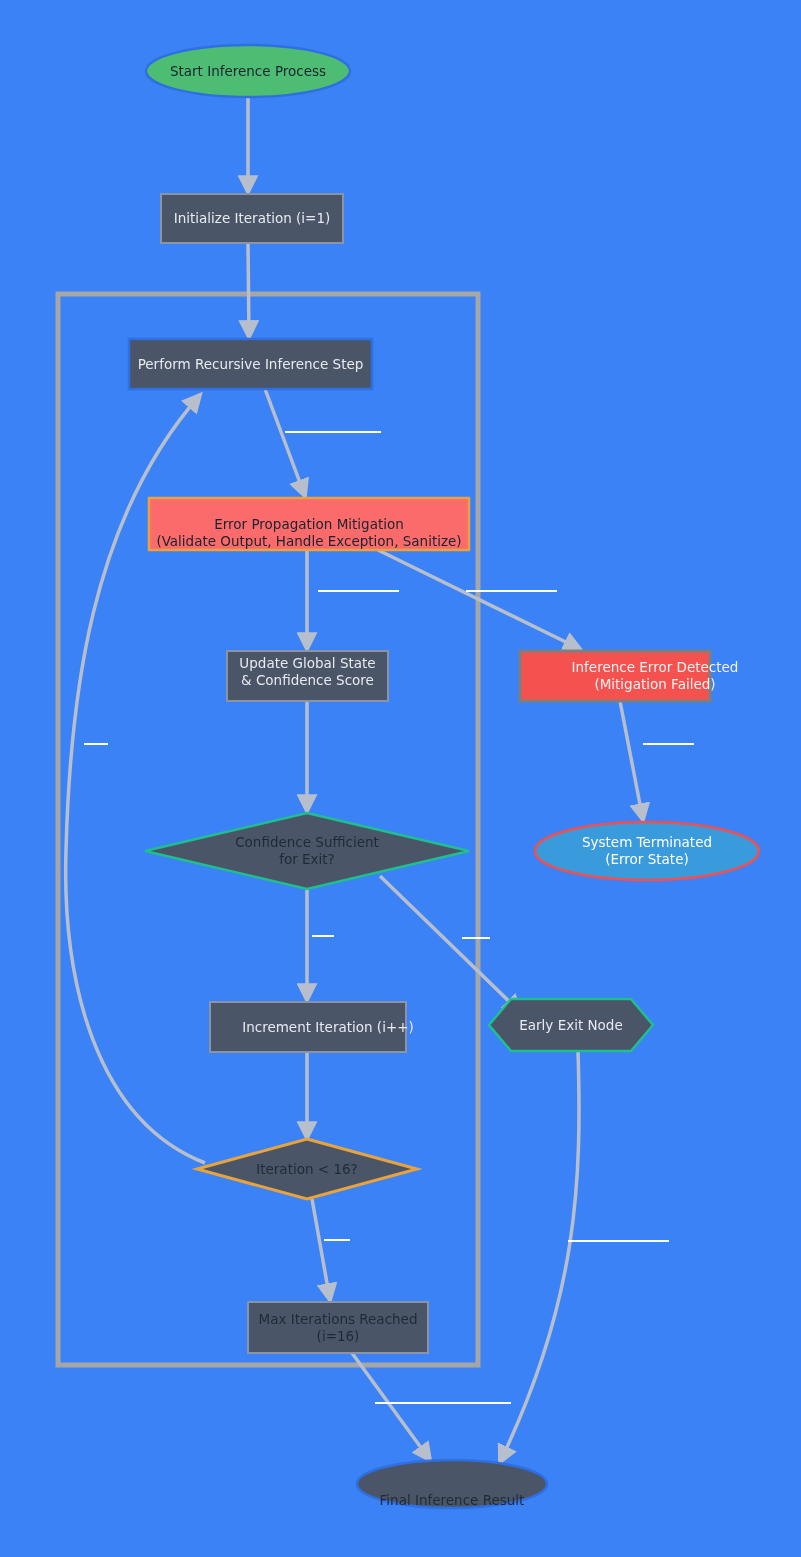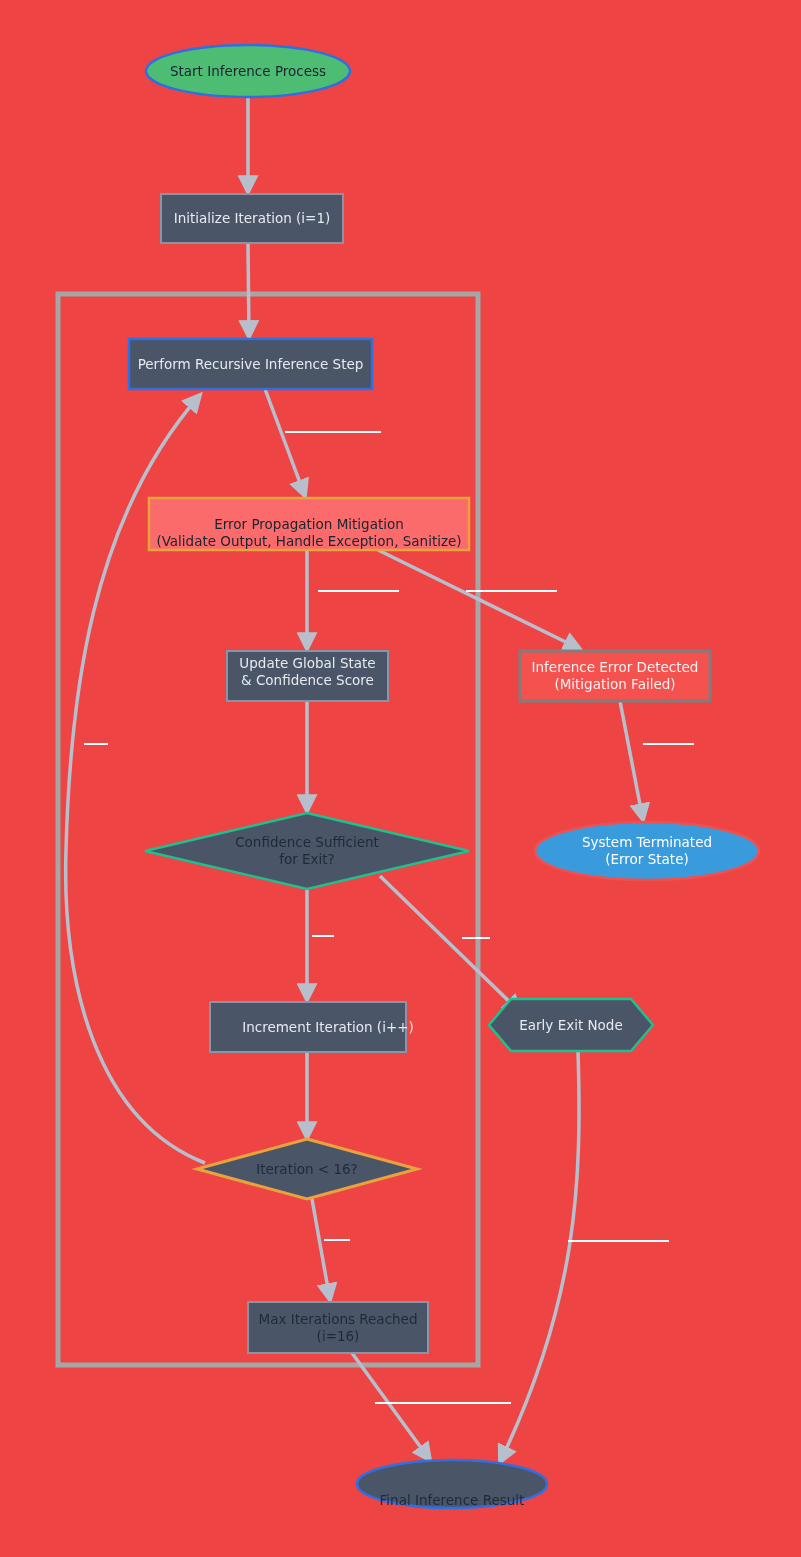--- a/index.html
+++ b/index.html
@@ -7,21 +7,21 @@
     padding: 0;
     background: #000000;
   }
   body {
     font-family: "DejaVu Sans", sans-serif;
   }
   #canvas {
     position: relative;
     width: 801px;
     height: 1557px;
-    background: #ef4444;
+    background: #3b82f6;
     overflow: hidden;
   }
   svg.layer {
     position: absolute;
     left: 0;
     top: 0;
     width: 801px;
     height: 1557px;
   }
   .node-label {
@@ -127,21 +127,21 @@
   <div class="node-label" style="left:161px; top:194px; width:182px; height:49px; color:#e8eaf0;">Initialize Iteration (i=1)</div>
 
   <div class="node-label" style="left:129px; top:339px; width:243px; height:50px; color:#e8eaf0;">Perform Recursive Inference Step</div>
 
   <div class="node-label" style="left:149px; top:498px; width:320px; height:69px; color:#1a2330;">Error Propagation Mitigation
 (Validate Output, Handle Exception, Sanitize)</div>
 
   <div class="node-label" style="left:227px; top:651px; width:161px; height:42px; color:#e8eaf0;">Update Global State
 &amp; Confidence Score</div>
 
-  <div class="node-label" style="left:520px; top:651px; width:190px; height:50px; color:#f2f2f2;">Inference Error Detected
+  <div class="node-label" style="left:520px; top:651px; width:190px; height:50px; color:#f2f2f2;padding-left:40px;">Inference Error Detected
 (Mitigation Failed)</div>
 
   <div class="node-label" style="left:207px; top:825px; width:200px; height:52px; color:#1f2a38;">Confidence Sufficient
 for Exit?</div>
 
   <div class="node-label" style="left:535px; top:825px; width:224px; height:52px; color:#ffffff;text-align:center;">System Terminated
 (Error State)</div>
 
   <div class="node-label" style="left:226px; top:1002px; width:204px; height:50px; color:#e8eaf0;">Increment Iteration (i++)</div>
 

